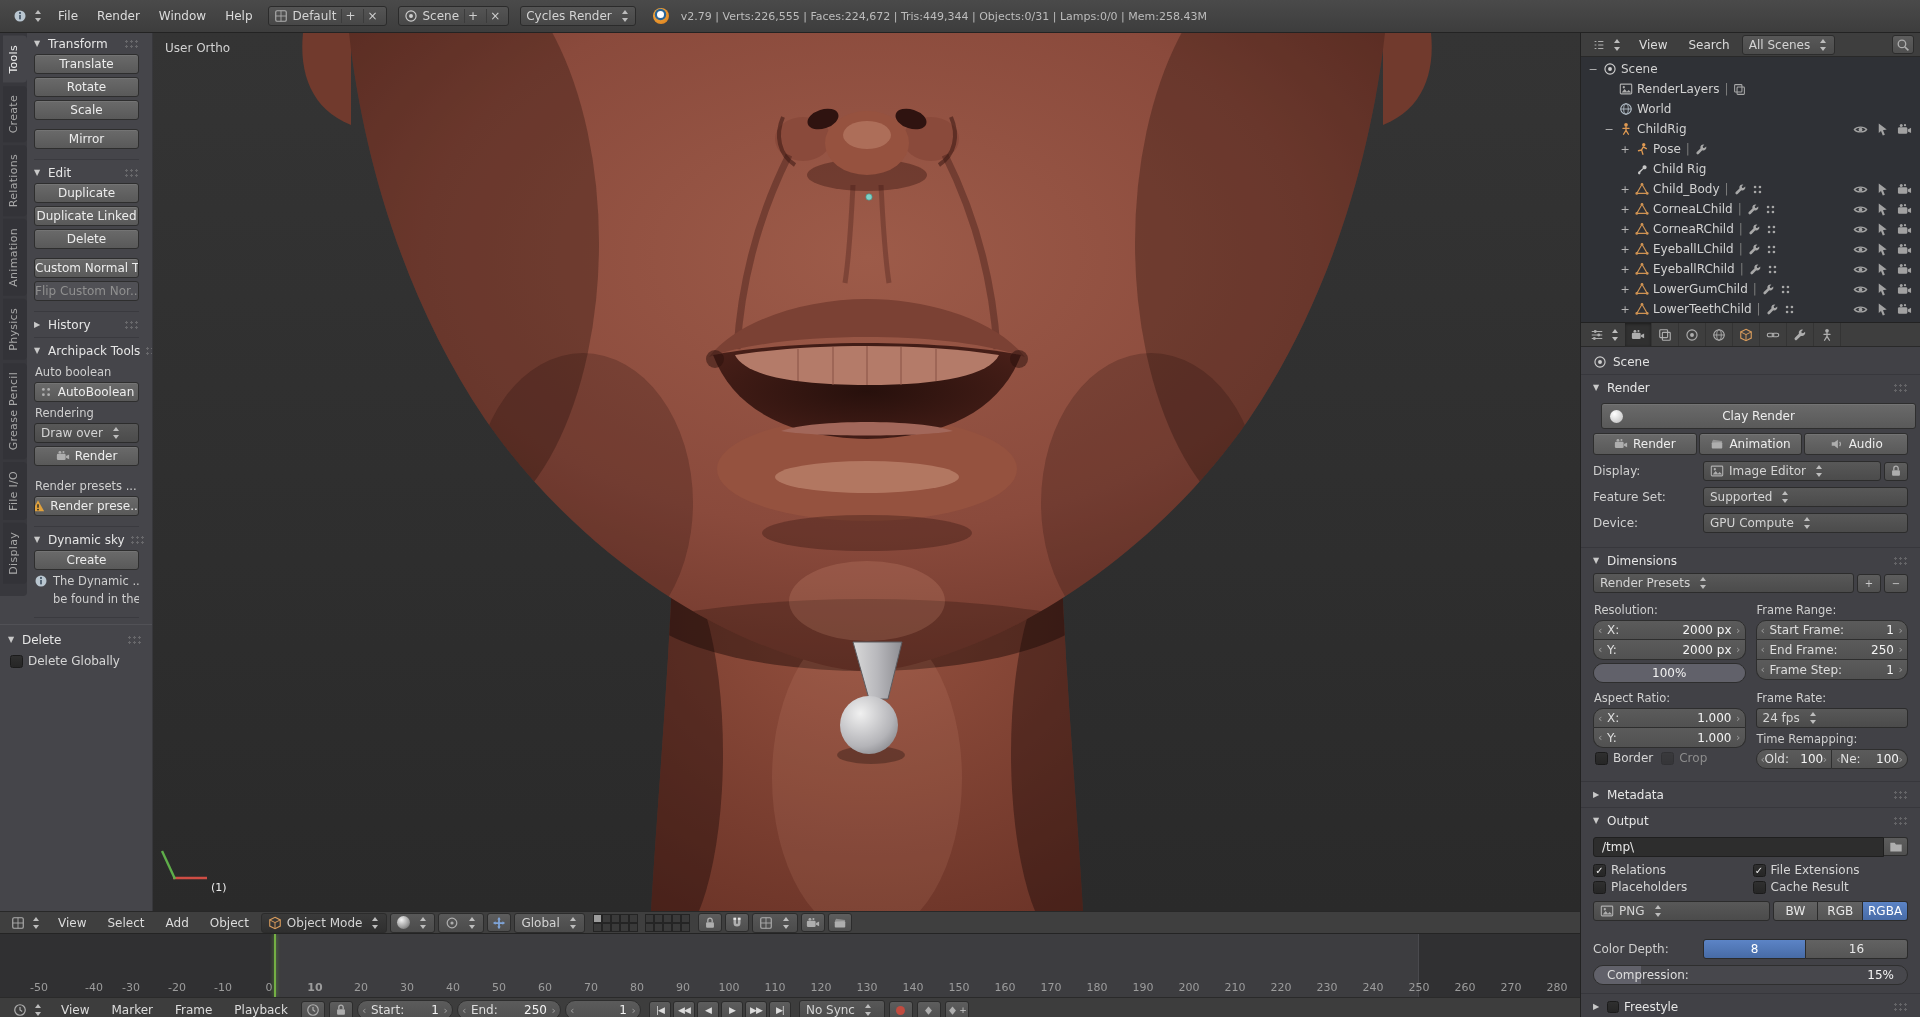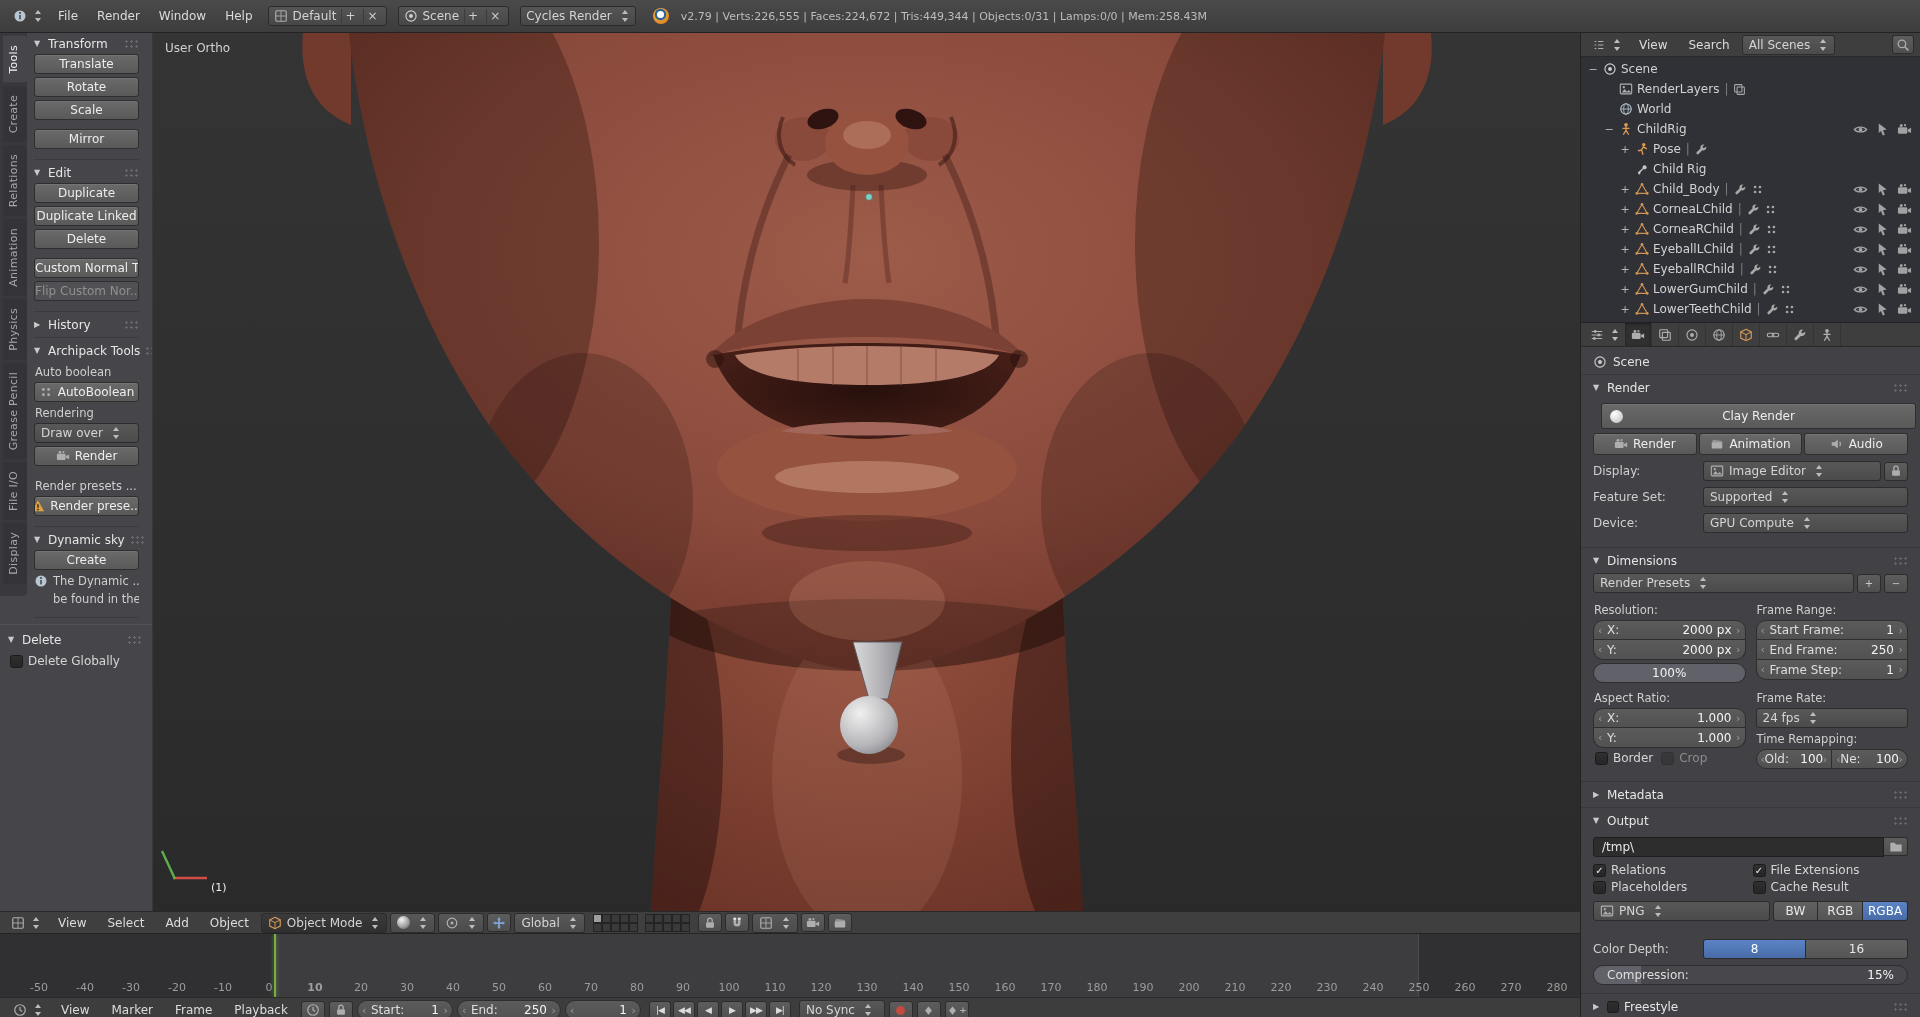--- a/index.html
+++ b/index.html
@@ -651,21 +651,21 @@
             <use href="#i-clapper"></use>
           </svg>
         </div>
     </div>
 
     <div id="timeline">
       <div id="tl-ruler">
         <div id="tl-range" style="left: 273.6px; width: 1145.4px;"></div>
         <div id="tl-cursor" style="left: 273.6px;"></div>
       <span class="tick" style="left: 39px;">-50</span>
-          <span class="tick" style="left: 85px;">-40</span>
+          <span class="tick" style="left: 94px;">-40</span>
           <span class="tick" style="left: 131px;">-30</span>
           <span class="tick" style="left: 177px;">-20</span>
           <span class="tick" style="left: 223px;">-10</span>
           <span class="tick" style="left: 269px;">0</span>
           <span class="tick" style="left: 315px; font-weight: bold;">10</span>
           <span class="tick" style="left: 361px;">20</span>
           <span class="tick" style="left: 407px;">30</span>
           <span class="tick" style="left: 453px;">40</span>
           <span class="tick" style="left: 499px;">50</span>
           <span class="tick" style="left: 545px;">60</span>

